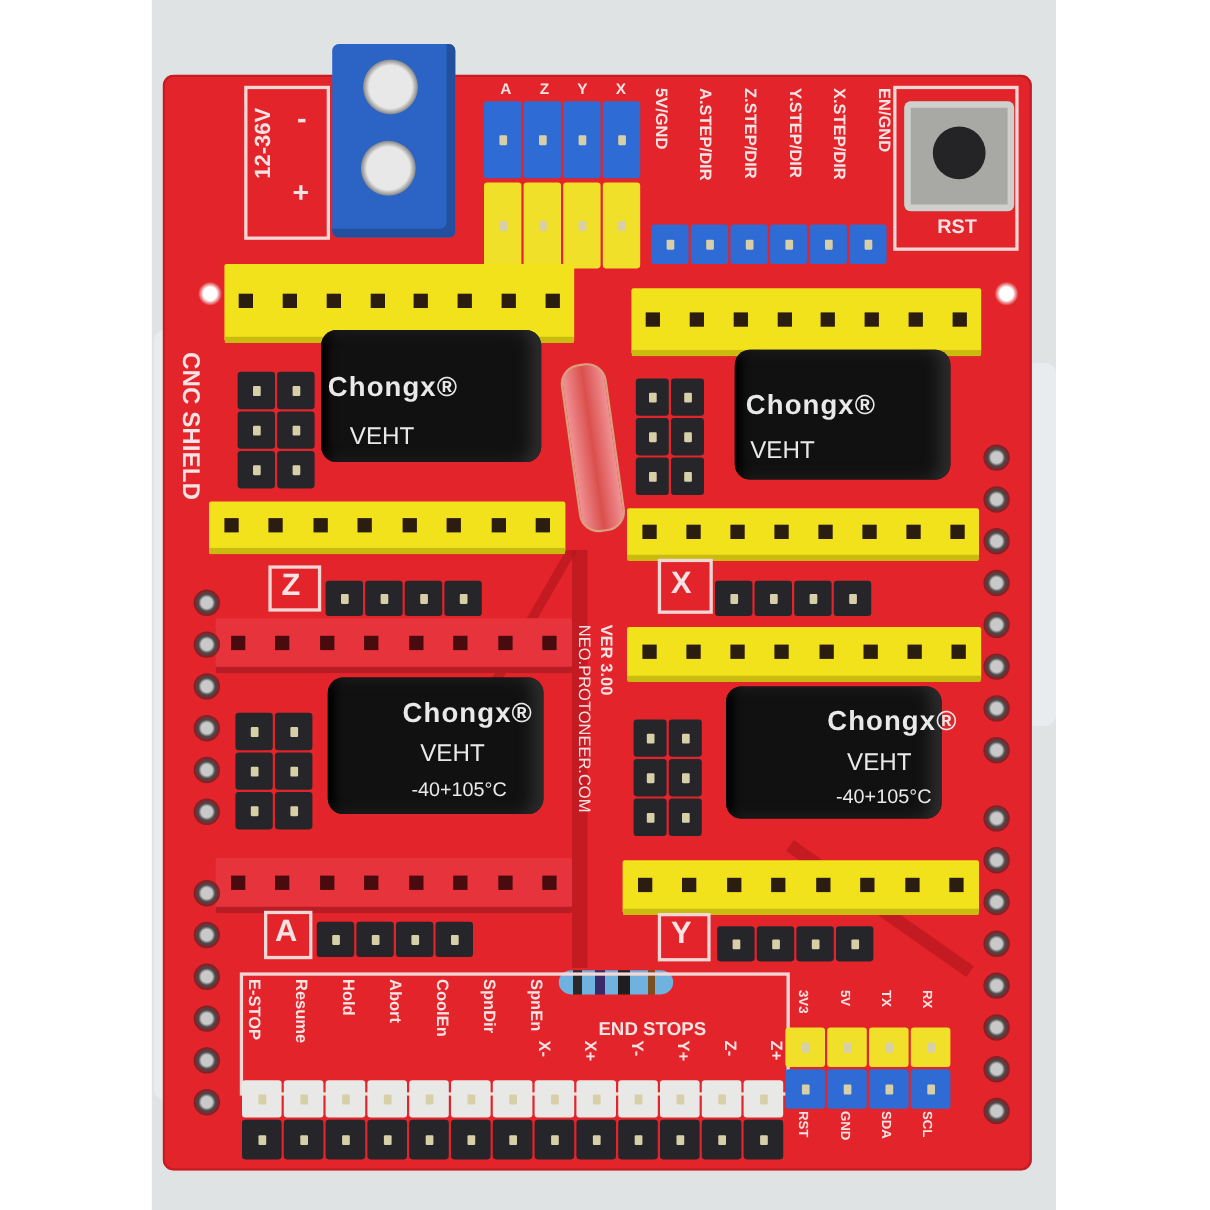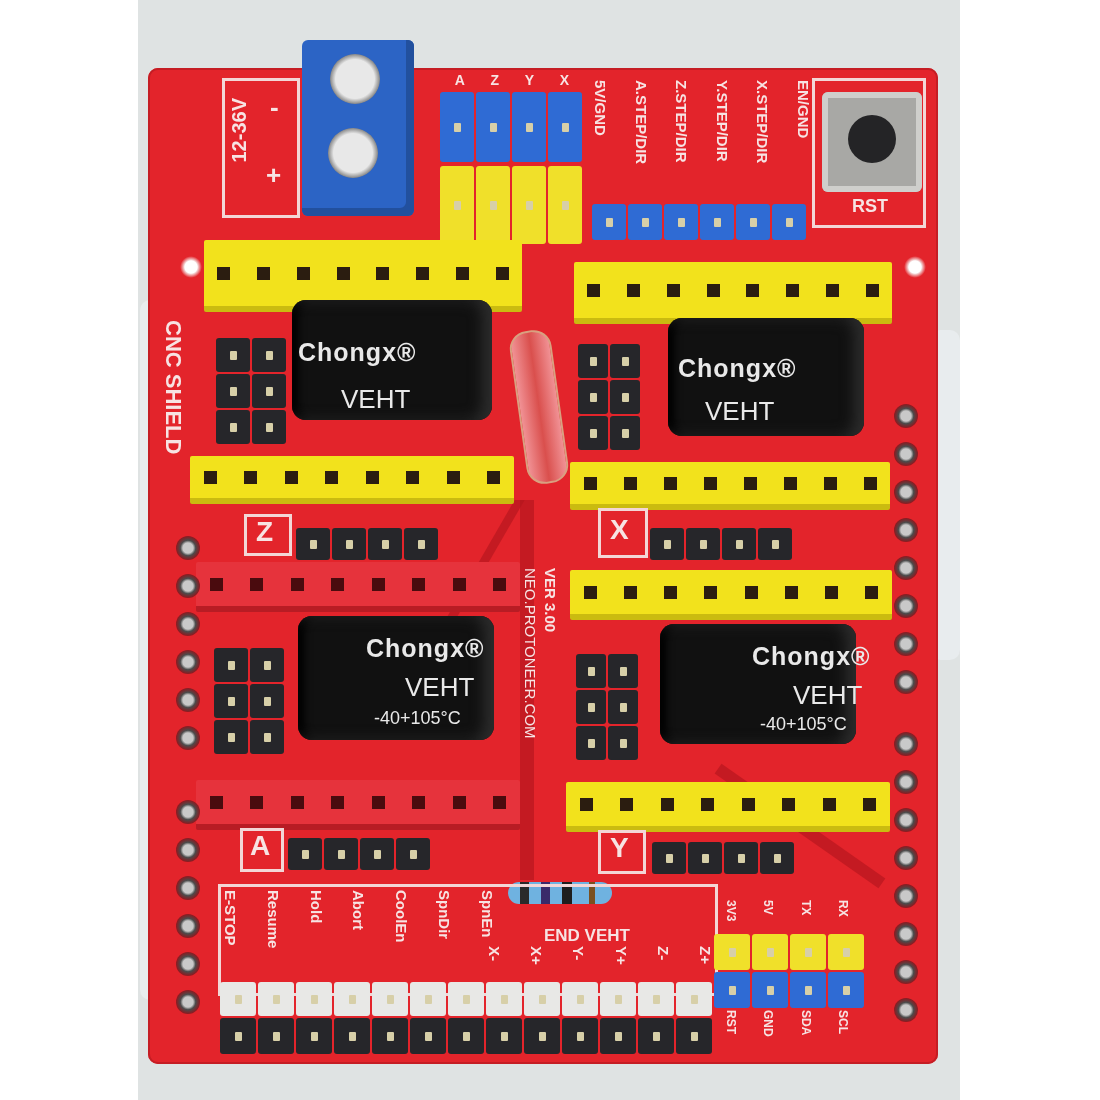--- a/index.html
+++ b/index.html
@@ -20,21 +20,21 @@
   .redh .hole{background:#4a0b0e;}
   .male{position:absolute;display:grid;gap:2px;}
   .pin{border-radius:3px;position:relative;}
   .pin::after{content:"";position:absolute;left:50%;top:50%;width:7px;height:9px;margin:-4px 0 0 -3px;background:#d7cfa8;border-radius:1px;}
   .pin.blue{background:#2f6bd4;}
   .pin.yel{background:#f0e02a;}
   .pin.blk{background:#26262a;}
   .pin.wht{background:#e8e8e6;}
   .cap{position:absolute;background:#111;border-radius:14px;color:#e9e9e9;box-shadow:inset -10px 0 14px #2c2c2c, inset 6px 0 8px #000;}
   .cap .brand{position:absolute;font-size:25px;font-weight:bold;letter-spacing:1px;}
-  .cap .series{position:absolute;font-size:26px;margin-left:23px;}
+  .cap .series{position:absolute;font-size:22px;}
   .cap .temp{position:absolute;font-size:18px;}
   .via{position:absolute;width:22px;height:22px;border-radius:50%;background:radial-gradient(circle,#d8d8d8 0 35%,#6a6a6a 45%,#8a1a1f 70%);}
   .terminal{position:absolute;left:302px;top:40px;width:112px;height:176px;background:#2c64c5;border-radius:6px;box-shadow:inset -8px -8px 0 #22509e;}
   .screw{position:absolute;width:50px;height:50px;border-radius:50%;background:radial-gradient(circle,#e8e8e8 0 55%,#8a8a8a 70%,#1d3f80 75%);}
   .btn-base{position:absolute;left:822px;top:92px;width:100px;height:100px;background:#a8a8a5;border-radius:6px;box-shadow:inset 0 0 0 6px #cfcfcc;}
   .btn-cap{position:absolute;left:848px;top:115px;width:48px;height:48px;border-radius:50%;background:#242426;}
   .resistor{position:absolute;left:508px;top:882px;width:104px;height:22px;border-radius:11px;background:linear-gradient(90deg,#6fb2e0 0 12%,#2a2a2a 12% 20%,#6fb2e0 20% 32%,#3a2a6a 32% 40%,#6fb2e0 40% 52%,#1e1e1e 52% 62%,#6fb2e0 62% 78%,#7a5020 78% 84%,#6fb2e0 84%);}
   .crystal{position:absolute;left:518px;top:330px;width:38px;height:150px;border-radius:18px;background:linear-gradient(90deg,rgba(255,255,255,.5),rgba(200,160,140,.35),rgba(255,255,255,.5));border:2px solid #d9a080;transform:rotate(-8deg);}
   .edge-pin{position:absolute;width:24px;height:24px;border-radius:50%;background:radial-gradient(circle,#c9c9c9 0 30%,#4b4b4b 45%,#8d1a20 70%);}
 </style>
@@ -283,21 +283,21 @@
 <div class="silk-box" style="left:218px;top:884px;width:500px;height:112px;"></div>
 <div class="abs" style="left:222px;top:890px;width:274px;height:100px;display:flex;justify-content:space-between;">
   <span class="silk vert" style="position:static;font-size:15px;">E-STOP</span>
   <span class="silk vert" style="position:static;font-size:15px;">Resume</span>
   <span class="silk vert" style="position:static;font-size:15px;">Hold</span>
   <span class="silk vert" style="position:static;font-size:15px;">Abort</span>
   <span class="silk vert" style="position:static;font-size:15px;">CoolEn</span>
   <span class="silk vert" style="position:static;font-size:15px;">SpnDir</span>
   <span class="silk vert" style="position:static;font-size:15px;">SpnEn</span>
 </div>
-<div class="silk" style="left:544px;top:926px;font-size:17px;">END VEHT</div>
+<div class="silk" style="left:544px;top:926px;font-size:17px;">END STOPS</div>
 <div class="abs" style="left:486px;top:946px;width:228px;height:44px;display:flex;justify-content:space-between;">
   <span class="silk vert" style="position:static;font-size:15px;">X-</span>
   <span class="silk vert" style="position:static;font-size:15px;">X+</span>
   <span class="silk vert" style="position:static;font-size:15px;">Y-</span>
   <span class="silk vert" style="position:static;font-size:15px;">Y+</span>
   <span class="silk vert" style="position:static;font-size:15px;">Z-</span>
   <span class="silk vert" style="position:static;font-size:15px;">Z+</span>
 </div>
 
 <div class="male" style="left:220px;top:982px;grid-template-columns:repeat(13,36px);grid-auto-rows:34px;">

